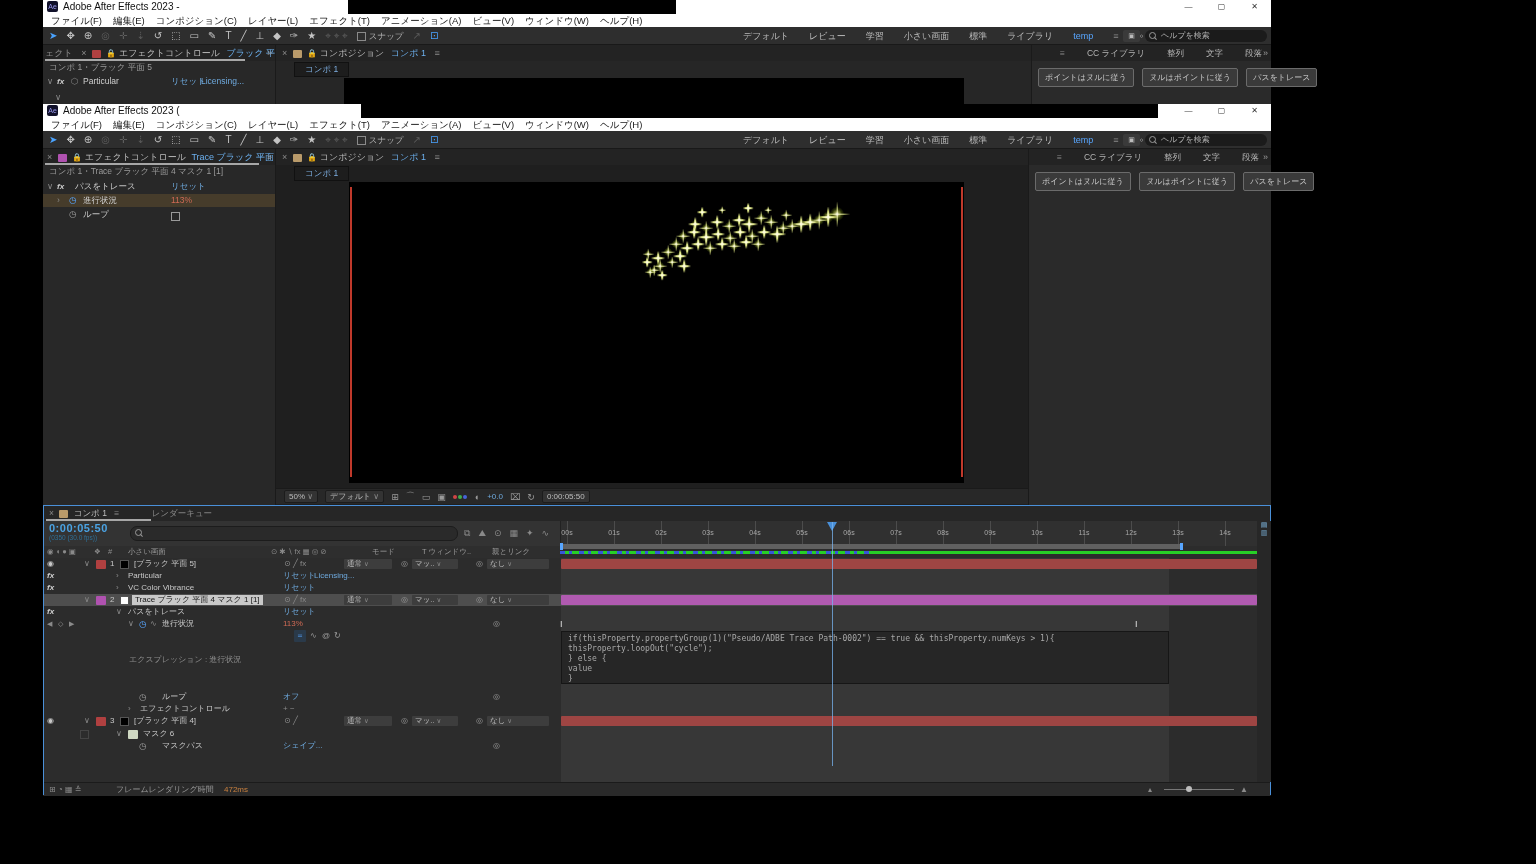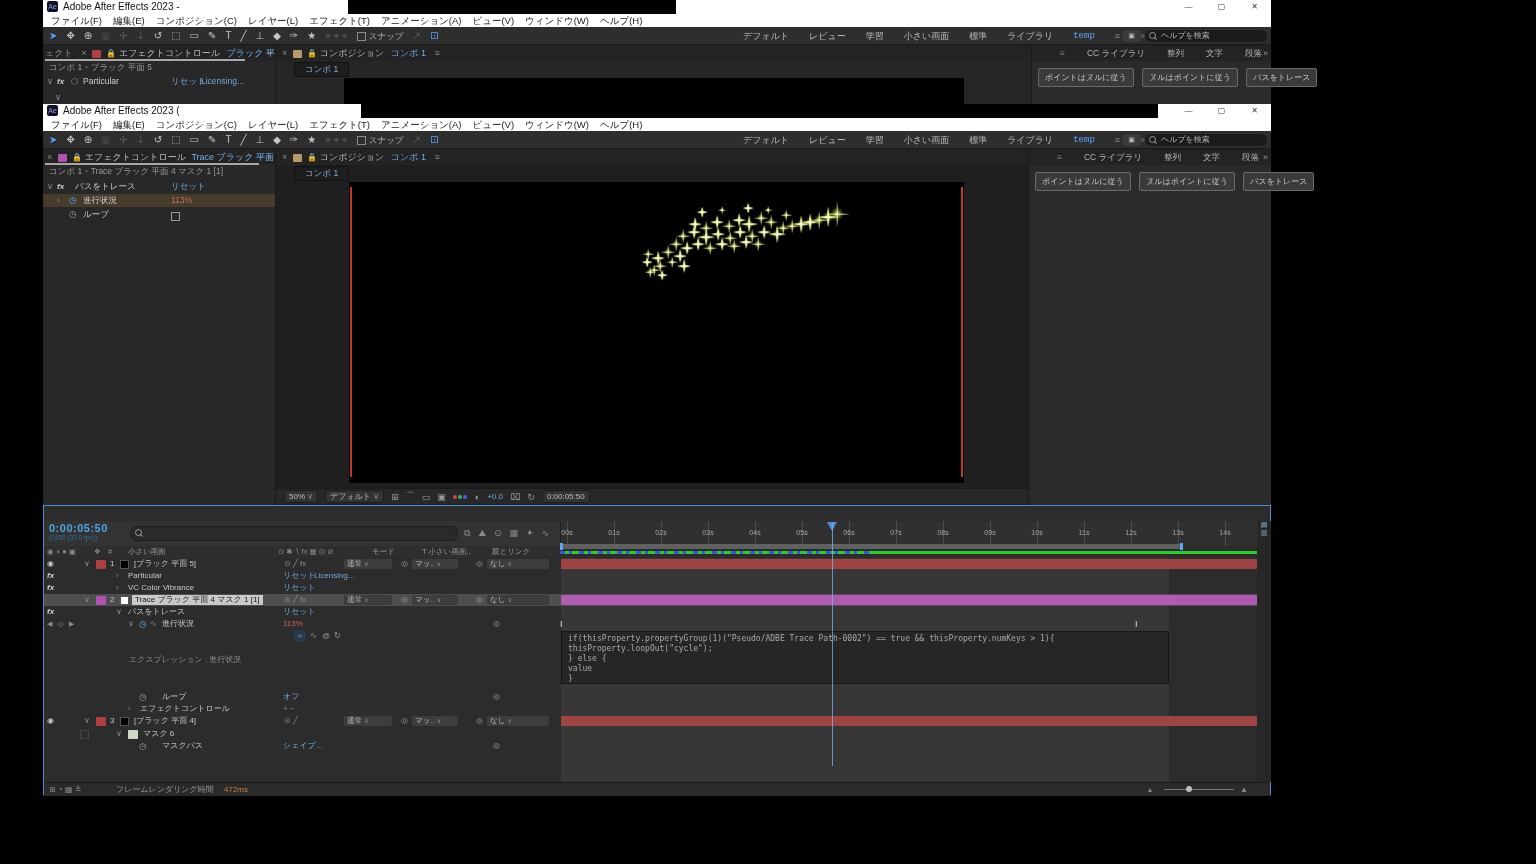--- a/index.html
+++ b/index.html
@@ -15,21 +15,21 @@
   .redact{position:absolute;top:0;height:14px;background:#000;}
   .wctrls{position:absolute;right:0;top:0;height:14px;display:flex;}
   .wbtn{width:33px;height:14px;text-align:center;font-size:8px;line-height:14px;color:#333;}
   .menubar{position:absolute;left:0;top:14px;width:100%;height:13px;background:#fff;display:flex;gap:11px;
            padding-left:8px;box-sizing:border-box;font-size:9.5px;line-height:13px;color:#1a1a1a;white-space:nowrap;}
   .toolbar{position:absolute;left:0;top:27px;width:100%;height:18px;background:#2e2e2e;border-bottom:1px solid #191919;box-sizing:border-box;}
   .tools{position:absolute;left:6px;top:0;display:flex;gap:9px;font-size:10px;line-height:18px;color:#c4c4c4;}
   .tools .dim{color:#5d5d5d;}
   .tools .blue{color:#4aa3ff;}
   .wslist{position:absolute;left:700px;top:0;display:flex;gap:20px;font-size:9px;line-height:18px;color:#bdbdbd;white-space:nowrap;}
-  .ws-temp{color:#58a6ff;font-family:Liberation Mono, monospace;}
+  .ws-temp{color:#58a6ff;}
   .wsmisc{color:#8a8a8a;}
   .helpbox{position:absolute;left:1102px;top:3px;width:122px;height:12px;background:#1b1b1b;border-radius:6px;
            font-size:8px;line-height:12px;color:#b5b5b5;padding-left:16px;box-sizing:border-box;}
   .panelicon{position:absolute;left:1080px;top:3px;width:17px;height:12px;background:#3a3a3a;border-radius:2px;
              color:#bbb;font-size:7px;line-height:12px;text-align:center;}
   .mag{position:absolute;left:4px;top:2px;width:8px;height:8px;}
   .mag::before{content:"";position:absolute;left:0;top:0;width:5px;height:5px;border:1px solid #999;border-radius:50%;}
   .mag::after{content:"";position:absolute;left:5px;top:6px;width:3px;height:1px;background:#999;transform:rotate(45deg);}
   .snaplbl{display:flex;gap:3px;align-items:center;font-size:8.5px;color:#b5b5b5;}
   .snapbox{width:7px;height:7px;border:1px solid #8a8a8a;display:inline-block;}
@@ -423,20 +423,28 @@
       </div>
       <div class="abs" style="left:6px;top:21px;white-space:nowrap;">
         <span class="rbtn">ポイントはヌルに従う</span>
         <span class="rbtn">ヌルはポイントに従う</span>
         <span class="rbtn">パスをトレース</span>
       </div>
     </div>
   </section>
 
   <div id="timeline">
+    <div class="tl-tabs">
+      <span class="dimtxt" style="margin-left:5px;">×</span>
+      <span class="chip" style="background:#b99a6a;"></span>
+      <span>コンポ 1</span>
+      <span class="dimtxt" style="margin-left:5px;">≡</span>
+      <span class="dimtxt" style="margin-left:30px;">レンダーキュー</span>
+      <span class="tabunder" style="left:2px;top:13px;width:105px;"></span>
+    </div>
 
     <div class="tl-controls">
       <span class="bigtime">0:00:05:50</span>
       <span class="subtime">(0350 (30.0 fps))</span>
       <span class="tl-search">
           <span class="mag"></span>
         </span>
       <span class="tl-cicons">
         <span>⧉</span>
         <span>⛰</span>
@@ -467,23 +475,23 @@
     <div class="workarea"></div>
     <div class="cache">
       <span class="cacheblue" style="width:310px;"></span>
     </div>
 
     <div class="tl-header">
       <span class="hcell dimtxt" style="left:3px;">◉ ◖ ● ▣</span>
       <span class="hcell dimtxt" style="left:50px;">❖</span>
       <span class="hcell dimtxt" style="left:64px;">#</span>
       <span class="hcell" style="left:84px;">小さい画面</span>
-      <span class="hcell dimtxt" style="left:234px;">⊙ ✱ ∖ fx ▦ ◎ ⊘</span>
+      <span class="hcell dimtxt" style="left:227px;">⊙ ✱ ∖ fx ▦ ◎ ⊘</span>
       <span class="hcell" style="left:328px;">モード</span>
-      <span class="hcell" style="left:378px;">T 小さい画面..</span>
+      <span class="hcell" style="left:378px;">T ウィンドウ..</span>
       <span class="hcell" style="left:448px;">親とリンク</span>
     </div>
 
     <div class="rowsbg"></div>
     <div class="zoneL"></div>
     <div class="railR">▤<br>▥</div>
 
     <div class="trow" style="top:52px;">
       <span class="tc" style="left:3px;">◉</span>
       <span class="tc dimtxt" style="left:40px;">∨</span>

